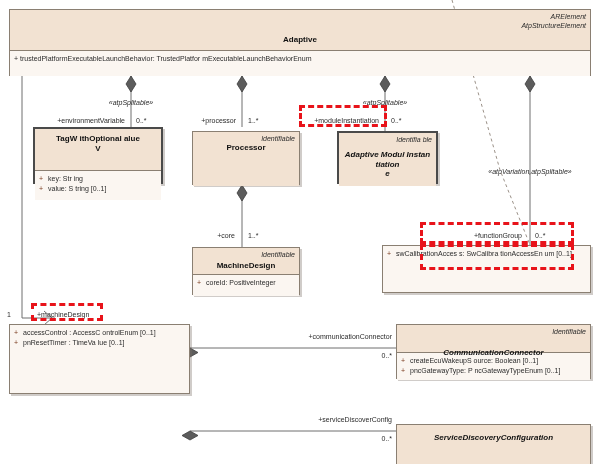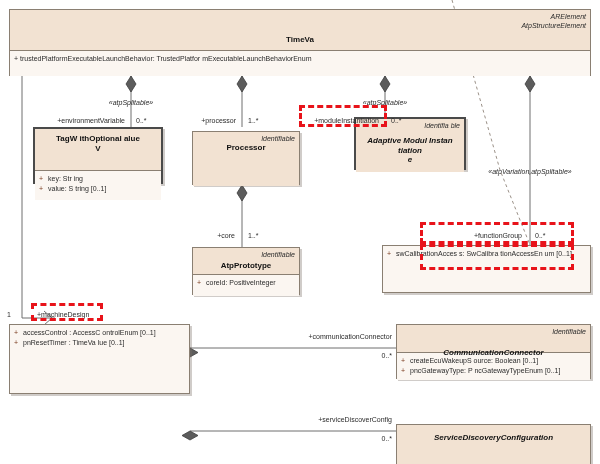--- a/index.html
+++ b/index.html
@@ -82,21 +82,21 @@
 
     <g stroke="#6f6f6f" stroke-width="1" fill="none">
       <polyline points="44,311 52,318 44,325"></polyline>
     </g>
   </svg>
 
   <div class="cls" style="left:9px;top:9px;width:582px;height:67px;">
     <div class="hdr" style="height:41px;">
       <div class="stereo">ARElement</div>
       <div class="stereo">AtpStructureElement</div>
-      <div class="cname" style="margin-top:5px;">TimeVa</div>
+      <div class="cname" style="margin-top:5px;">Adaptive</div>
     </div>
     <div class="body" style="height:25px;">
       <div class="attr">+ trustedPlatformExecutableLaunchBehavior: TrustedPlatfor    mExecutableLaunchBehaviorEnum</div>
     </div>
   </div>
 
   <div class="cls thick shadow" style="left:33px;top:127px;width:130px;height:57px;">
     <div class="hdr" style="height:42px;">
       <div class="cname" style="margin-top:3px;">TagW ithOptional  alue</div>
       <div class="cname">V</div>
@@ -107,32 +107,32 @@
     </div>
   </div>
 
   <div class="cls shadow" style="left:192px;top:131px;width:108px;height:54px;">
     <div class="hdr nb" style="height:54px;">
       <div class="stereo">Identifiable</div>
       <div class="cname" style="margin-top:0;">Processor</div>
     </div>
   </div>
 
-  <div class="cls thick shadow" style="left:337px;top:117px;width:112px;height:53px;margin-left:17px;">
+  <div class="cls thick shadow" style="left:337px;top:131px;width:101px;height:53px;">
     <div class="hdr nb" style="height:53px;">
       <div class="stereo">Identifia ble</div>
       <div class="cname abs" style="margin-top:6px;">Adaptive Modul  Instan tiation</div>
       <div class="cname abs">e</div>
     </div>
   </div>
 
   <div class="cls shadow" style="left:192px;top:247px;width:108px;height:48px;">
     <div class="hdr" style="height:27px;">
       <div class="stereo">Identifiable</div>
-      <div class="cname" style="margin-top:2px;">AtpPrototype</div>
+      <div class="cname" style="margin-top:2px;">MachineDesign</div>
     </div>
     <div class="body" style="height:21px;">
       <div class="attr"><span class="pm">+</span><span>coreId:    PositiveInteger</span></div>
     </div>
   </div>
 
   <div class="cls shadow" style="left:382px;top:245px;width:209px;height:48px;">
     <div class="body" style="height:21px;">
       <div class="attr"><span class="pm">+</span><span>swCalibrationAcces    s: SwCalibra tionAccessEn um [0..1]</span></div>
     </div>

